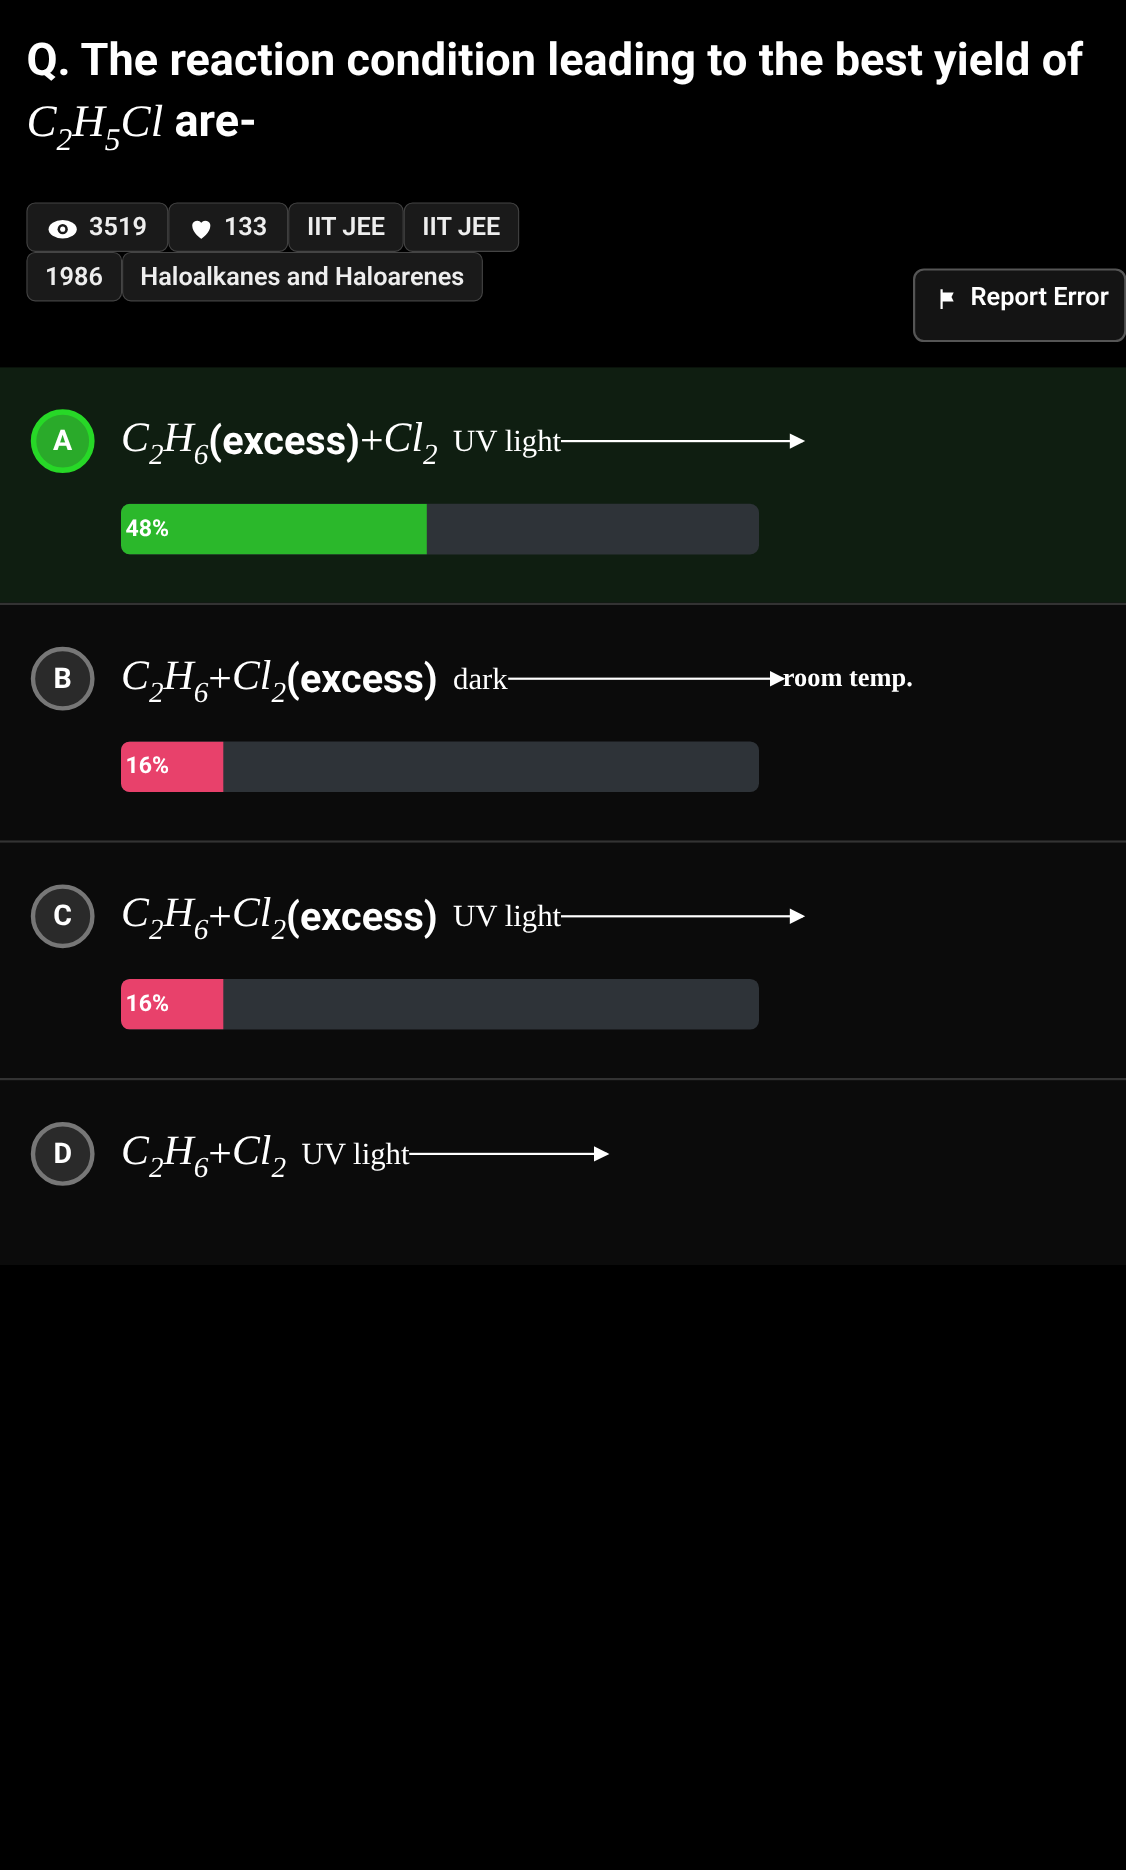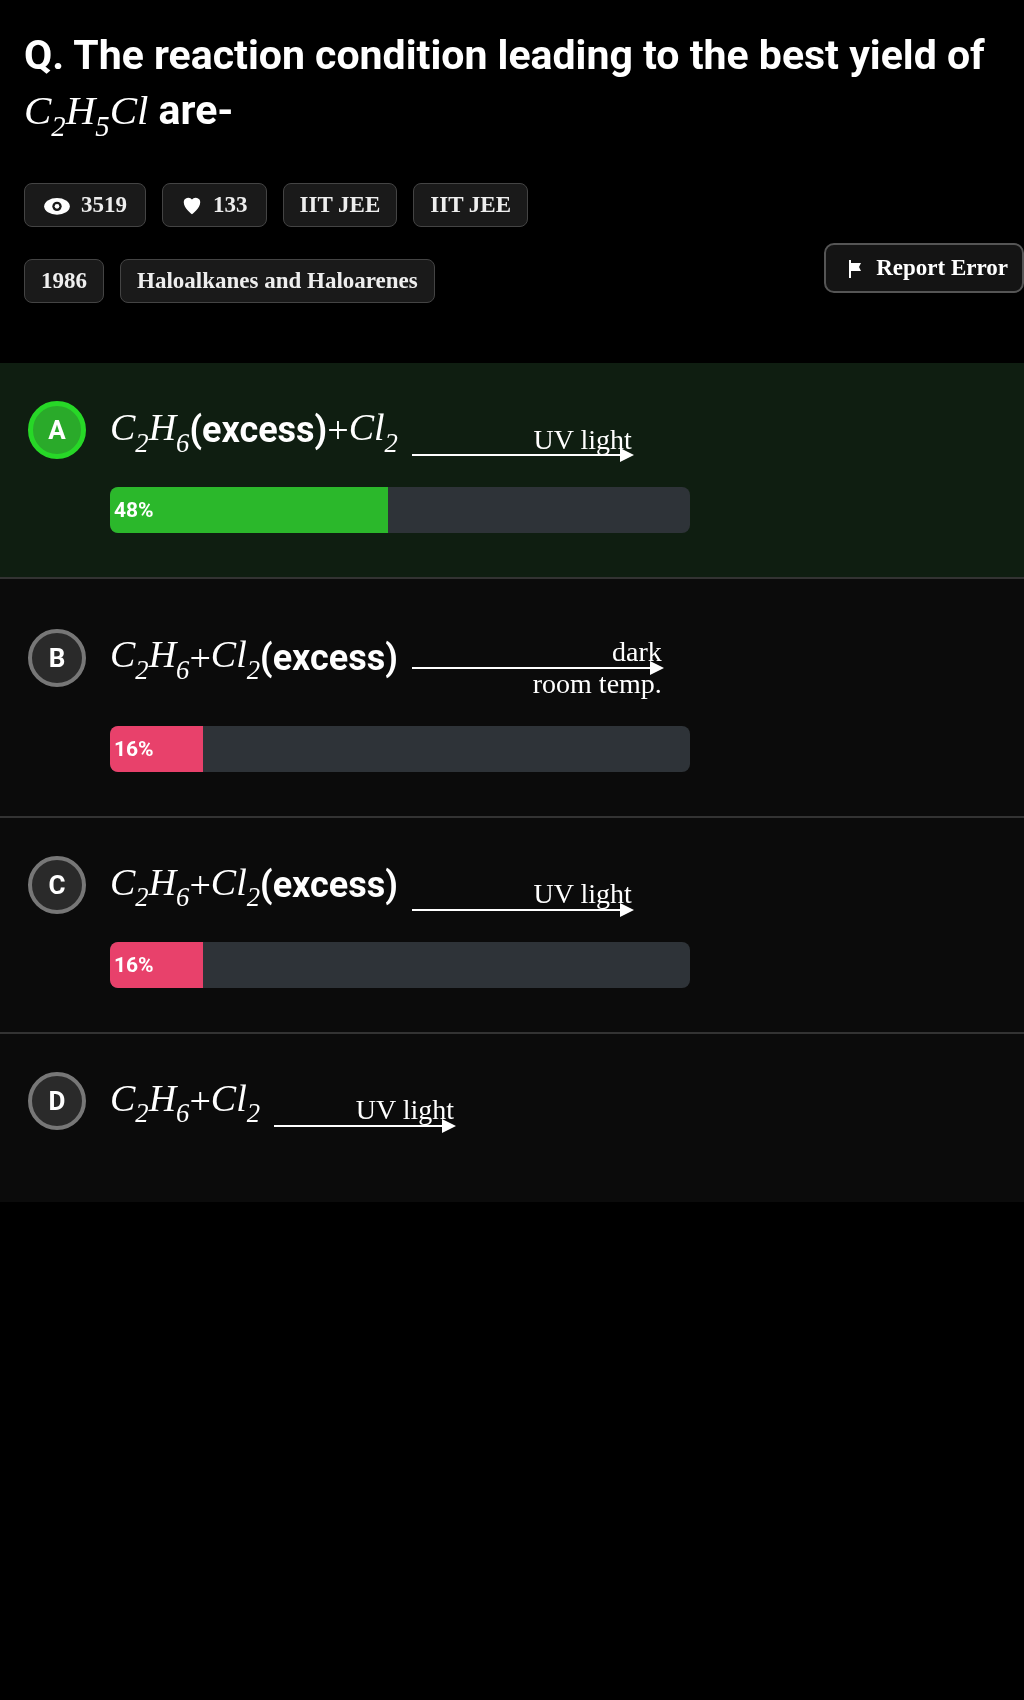--- a/index.html
+++ b/index.html
@@ -30,25 +30,24 @@
     }
     .chem-sub {
       font-size: 0.7em;
       vertical-align: sub;
       position: relative;
       top: 2px;
     }
     .tags-row {
       display: flex;
       flex-wrap: wrap;
-      gap: 16px;
+      gap: 0;
       align-items: flex-start;
       margin-bottom: 60px;
       position: relative;
-      font-family: Liberation Serif, serif;
     }
     .tag-chip {
       display: inline-flex;
       align-items: center;
       gap: 10px;
       background-color: #1a1a1a;
       border: 1px solid #444;
       border-radius: 8px;
       padding: 8px 18px;
       font-size: 23px;
@@ -59,21 +58,21 @@
     .report-error {
       position: absolute;
       right: -24px;
       top: 60px;
       display: inline-flex;
       align-items: center;
       gap: 10px;
       background-color: #141414;
       border: 2px solid #555;
       border-radius: 10px;
-      padding: 10px 14px 10px 20px;
+      padding: 10px 14px 26px 20px;
       font-size: 23px;
       font-weight: 600;
       color: #fff;
     }
     .icon-eye {
       display: inline-block;
       width: 28px;
       height: 20px;
     }
     .icon-heart {
@@ -140,33 +139,33 @@
     .chem {
       font-style: italic;
     }
     .chem sub {
       font-size: 0.7em;
       position: relative;
       top: 3px;
     }
     .arrow-group {
       display: inline-flex;
-      flex-direction: column;
-      align-items: flex-end;
+      flex-direction: row;
+      align-items: center;
       margin-left: 14px;
       line-height: 1.05;
-      margin-top: 20px;
     }
     .arrow-top {
       font-size: 28px;
       font-family: "Times New Roman", serif;
     }
     .arrow-bottom {
-      font-size: 28px;
+      font-size: 24px;
       font-family: "Times New Roman", serif;
+      font-weight: bold;
     }
     .arrow-line {
       width: 220px;
       height: 2px;
       background: #fff;
       position: relative;
     }
     .arrow-line::after {
       content: "";
       position: absolute;

